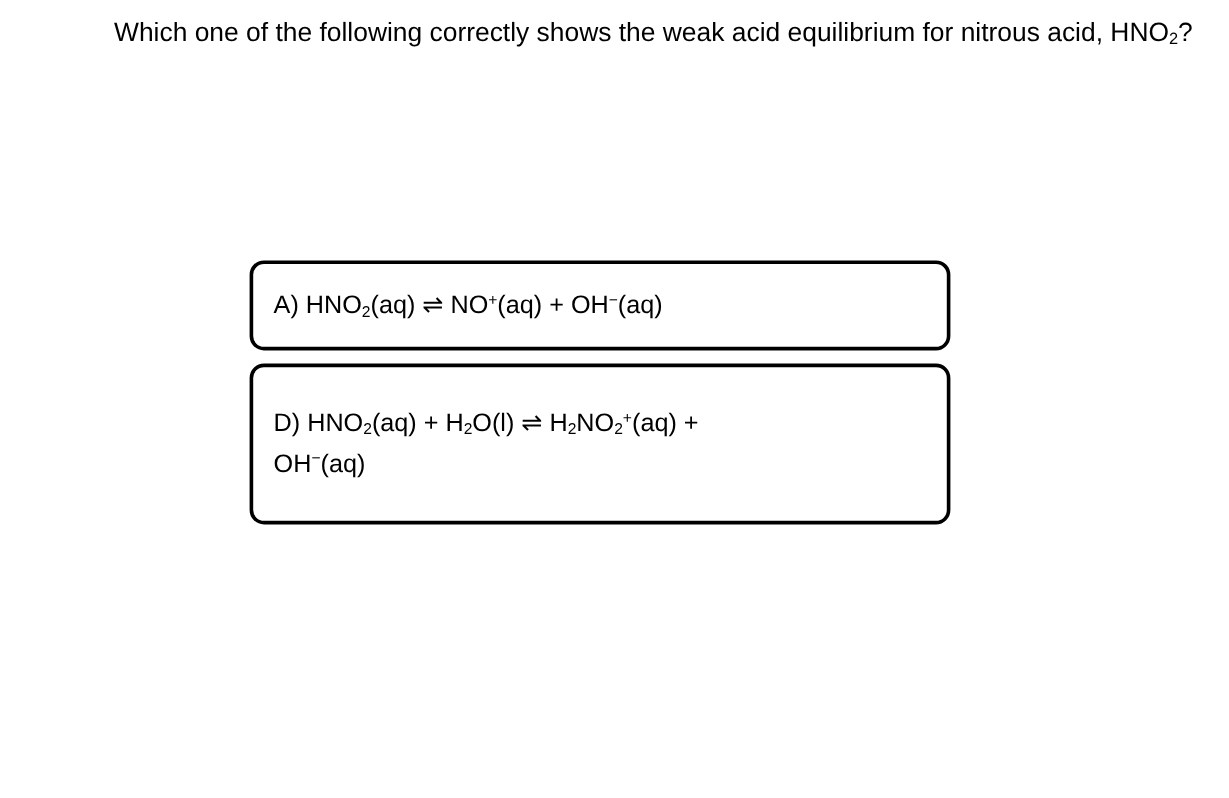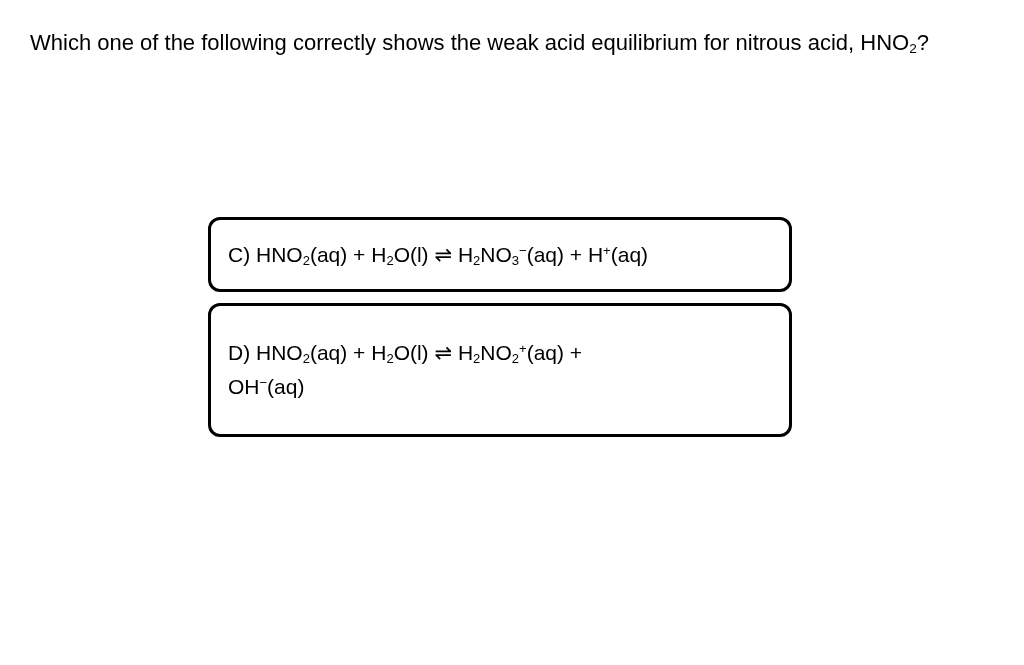--- a/index.html
+++ b/index.html
@@ -12,22 +12,22 @@
   body {
     width: 1024px;
     height: 665px;
     position: relative;
     overflow: hidden;
   }
   .title {
     font-weight: normal;
     font-size: 22px;
     line-height: 36px;
-    text-align: left;
-    margin: 16px auto;
+    text-align: right;
+    margin: 0 auto;
     padding-top: 9px;
     width: 964px;
   }
   .options {
     position: absolute;
     left: 208px;
     top: 217px;
     display: flex;
     flex-direction: column;
     gap: 11px;
@@ -64,19 +64,19 @@
   }
 </style>
 </head>
 <body>
 
 <main>
   <h1 class="title">Which one of the following correctly shows the weak acid equilibrium for nitrous acid, HNO<sub>2</sub>?</h1>
 
   <div class="options">
     <div class="option">
-      <span class="formula">C) HNO<sub>2</sub>(aq) + H<sub>2</sub>O(l) ⇌ H<sub>2</sub>NO<sub>3</sub><sup>−</sup>(aq) + H<sup>+</sup>(aq)</span>
+      <span class="formula">A) HNO<sub>2</sub>(aq) ⇌ NO<sup>+</sup>(aq) + OH<sup>−</sup>(aq)</span>
     </div>
     <div class="option tall">
       <span class="formula">D) HNO<sub>2</sub>(aq) + H<sub>2</sub>O(l) ⇌ H<sub>2</sub>NO<sub>2</sub><sup>+</sup>(aq) +<br>OH<sup>−</sup>(aq)</span>
     </div>
   </div>
 </main>
 
 </body></html>

